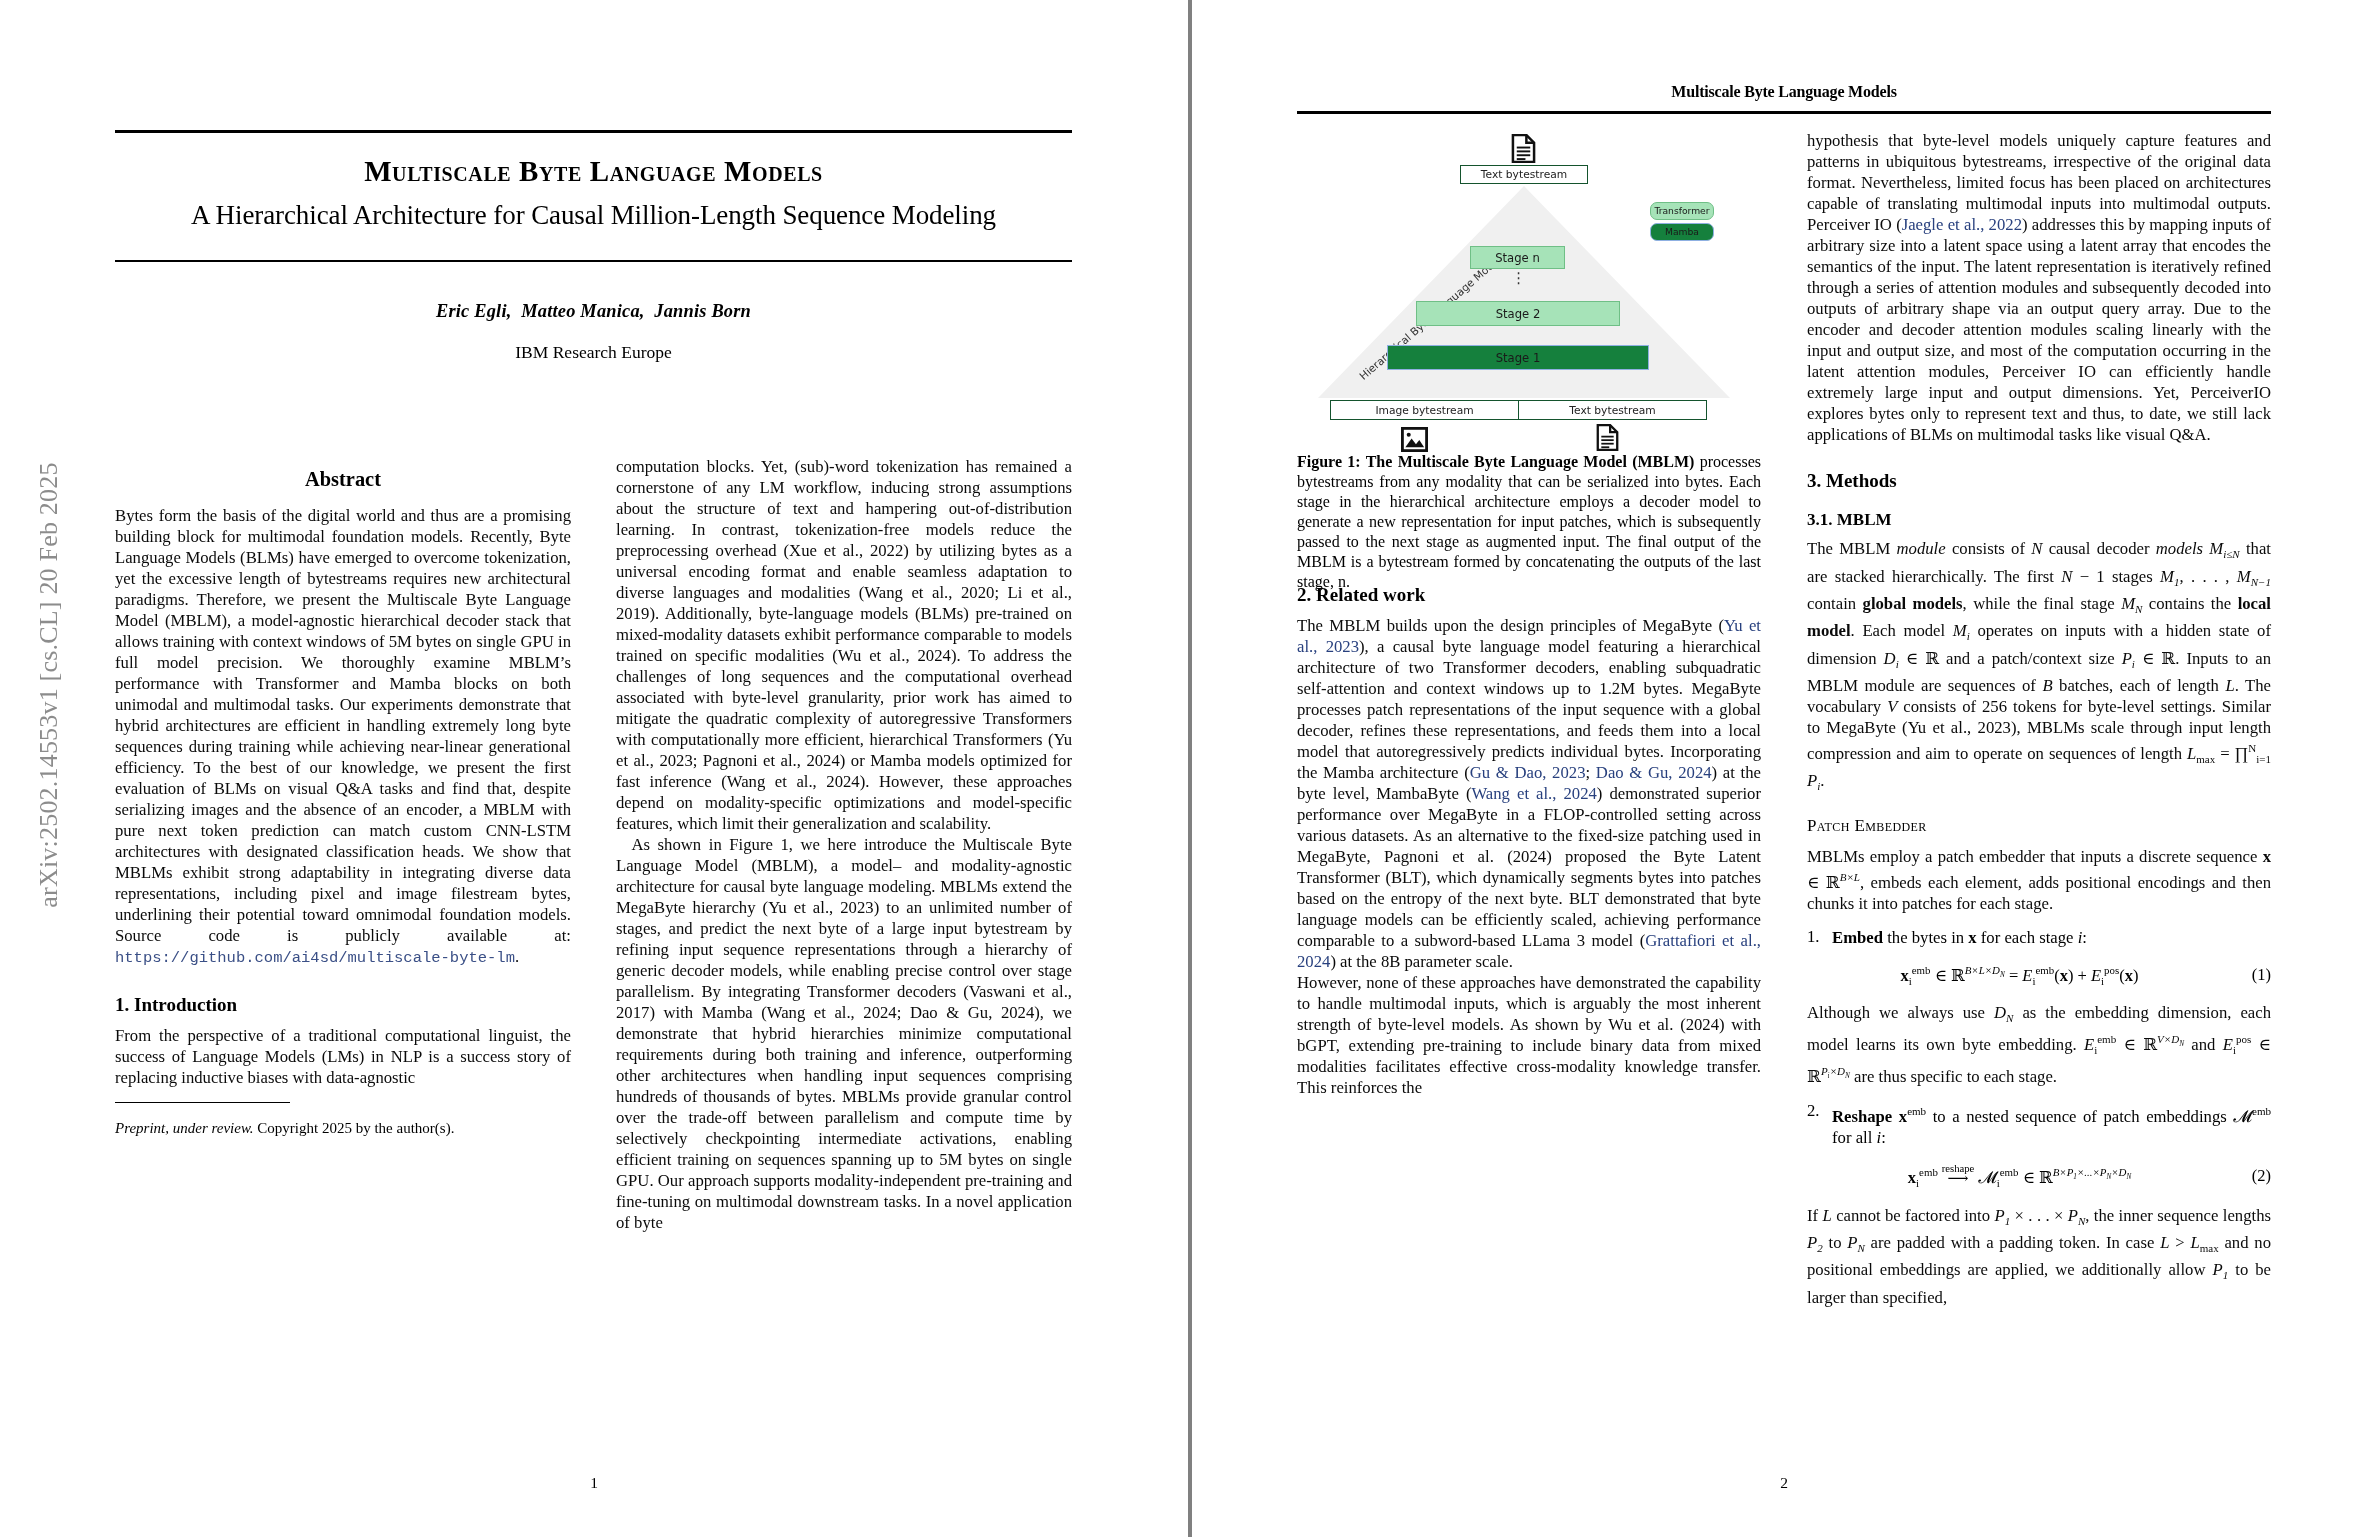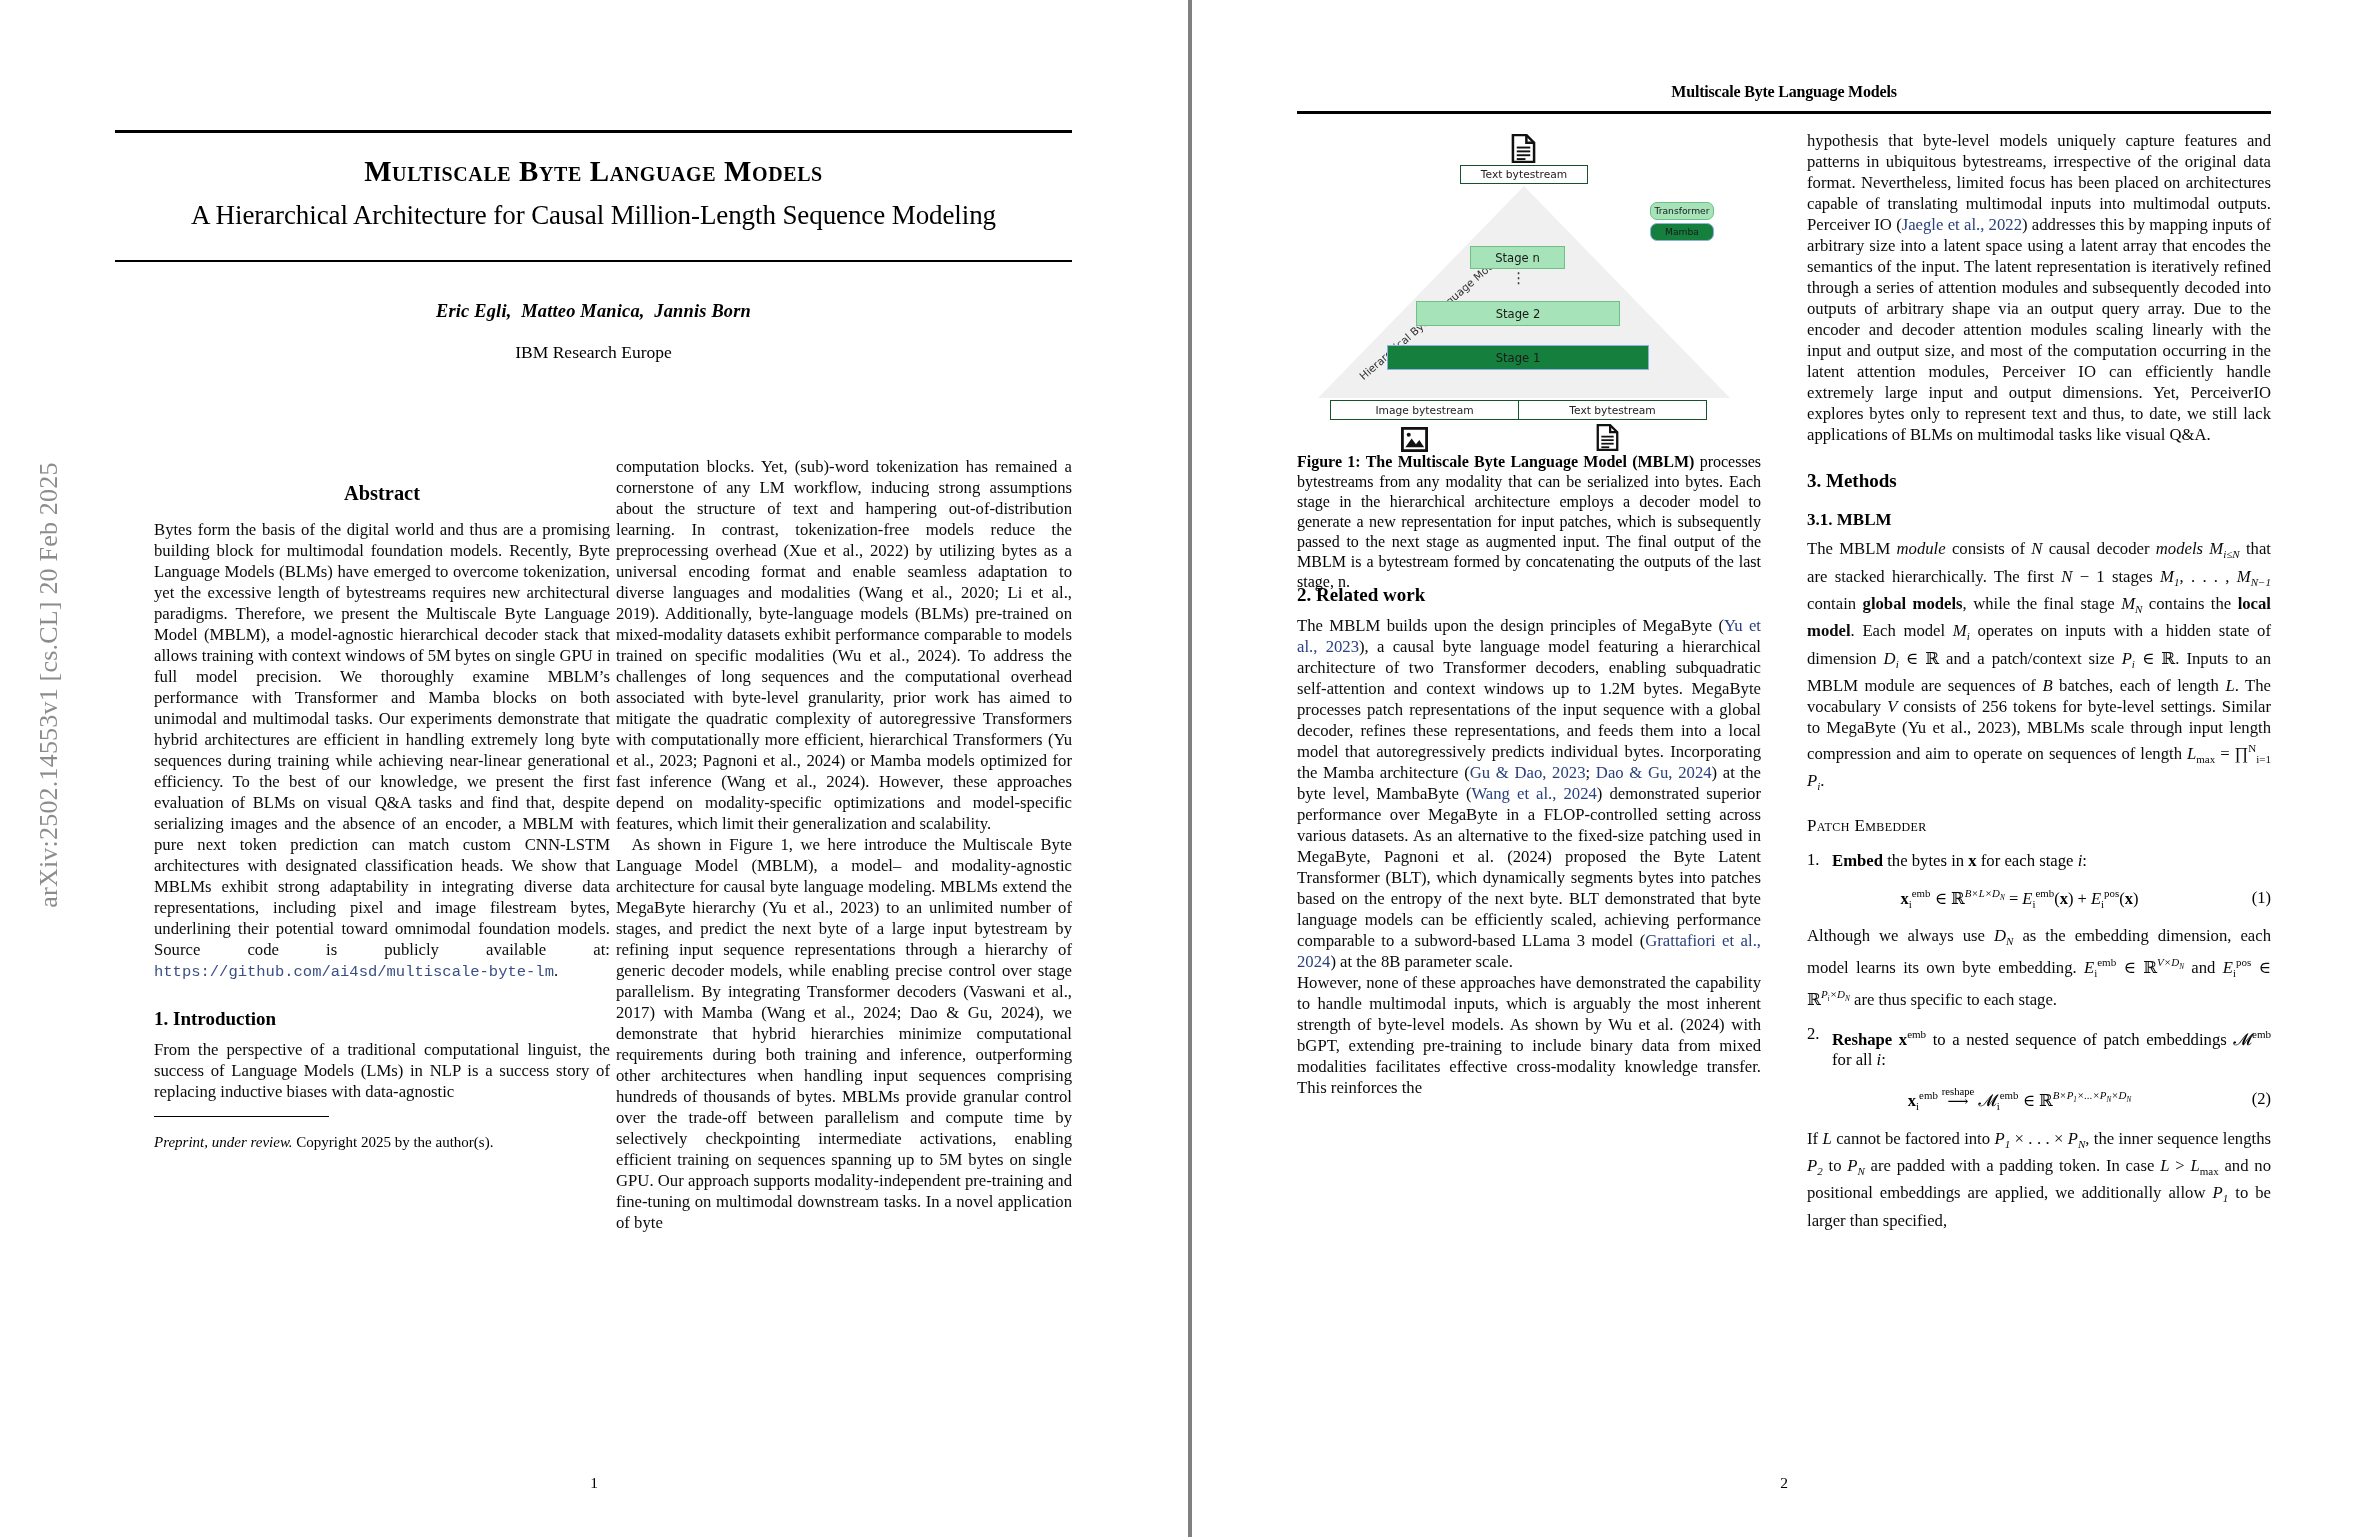--- a/index.html
+++ b/index.html
@@ -203,21 +203,21 @@
         <div class="title-line2">A Hierarchical Architecture for Causal Million-Length Sequence Modeling</div>
       </div>
 
       <div class="rule-under-title"></div>
 
       <div class="authors">
         <span>Eric Egli,</span><span class="sep"></span><span>Matteo Manica,</span><span class="sep"></span><span>Jannis Born</span>
       </div>
       <div class="affil">IBM Research Europe</div>
 
-      <div class="col p1-col-left" style="top:482px;margin-left:39px;">
+      <div class="col p1-col-left" style="top:468px;">
         <div class="abs-head">Abstract</div>
         <p class="bodytext"><span>Bytes form the basis of the digital world and thus are a promising building block for multimodal foundation models. Recently, Byte Language Models (BLMs) have emerged to overcome tokenization, yet the excessive length of bytestreams requires new architectural paradigms. Therefore, we present the Multiscale Byte Language Model (MBLM), a model-agnostic hierarchical decoder stack that allows training with context windows of 5M bytes on single GPU in full model precision. We thoroughly examine MBLM’s performance with Transformer and Mamba blocks on both unimodal and multimodal tasks. Our experiments demonstrate that hybrid architectures are efficient in handling extremely long byte sequences during training while achieving near-linear generational efficiency. To the best of our knowledge, we present the first evaluation of BLMs on visual Q&amp;A tasks and find that, despite serializing images and the absence of an encoder, a MBLM with pure next token prediction can match custom CNN-LSTM architectures with designated classification heads. We show that MBLMs exhibit strong adaptability in integrating diverse data representations, including pixel and image filestream bytes, underlining their potential toward omnimodal foundation models. Source code is publicly available at: </span><a class="url">https://github.com/ai4sd/multiscale-byte-lm</a><span>.</span></p>
 
         <div class="sec-head">1. Introduction</div>
         <p class="bodytext">From the perspective of a traditional computational linguist, the success of Language Models (LMs) in NLP is a success story of replacing inductive biases with data-agnostic</p>
 
         <div class="footsep"></div>
         <div class="footnote"><i>Preprint, under review.</i><span> Copyright 2025 by the author(s).</span></div>
       </div>
 
@@ -304,20 +304,21 @@
       <div class="col p2-col-right">
         <p class="bodytext">hypothesis that byte-level models uniquely capture features and patterns in ubiquitous bytestreams, irrespective of the original data format. Nevertheless, limited focus has been placed on architectures capable of translating multimodal inputs into multimodal outputs. Perceiver IO (<span class="cite" style="color: rgb(40, 64, 126);">Jaegle et al., 2022</span>) addresses this by mapping inputs of arbitrary size into a latent space using a latent array that encodes the semantics of the input. The latent representation is iteratively refined through a series of attention modules and subsequently decoded into outputs of arbitrary shape via an output query array. Due to the encoder and decoder attention modules scaling linearly with the input and output size, and most of the computation occurring in the latent attention modules, Perceiver IO can efficiently handle extremely large input and output dimensions. Yet, PerceiverIO explores bytes only to represent text and thus, to date, we still lack applications of BLMs on multimodal tasks like visual Q&amp;A.</p>
 
         <div class="sec-head">3. Methods</div>
         <div class="subsec-head">3.1. MBLM</div>
 
         <p class="bodytext">The MBLM <i>module</i> consists of <i class="mi">N</i> causal decoder <i>models <i class="mi">M<span class="sub">i≤N</span></i></i> that are stacked hierarchically. The first <i class="mi">N</i> − 1 stages <i class="mi">M<span class="sub">1</span></i>, . . . , <i class="mi">M<span class="sub">N−1</span></i> contain <b>global models</b>, while the final stage <i class="mi">M<span class="sub">N</span></i> contains the <b>local model</b>. Each model <i class="mi">M<span class="sub">i</span></i> operates on inputs with a hidden state of dimension <i class="mi">D<span class="sub">i</span></i> ∈ <span class="bb">ℝ</span> and a patch/context size <i class="mi">P<span class="sub">i</span></i> ∈ <span class="bb">ℝ</span>. Inputs to an MBLM module are sequences of <i class="mi">B</i> batches, each of length <i class="mi">L</i>. The vocabulary <i class="mi">V</i> consists of 256 tokens for byte-level settings. Similar to MegaByte (Yu et al., 2023), MBLMs scale through input length compression and aim to operate on sequences of length <i class="mi">L</i><span class="sub">max</span> = ∏<span class="sup">N</span><span class="sub">i=1</span> <i class="mi">P<span class="sub">i</span></i>.</p>
 
         <div class="smallcaps-head">Patch Embedder</div>
 
+        <p class="bodytext" style="text-indent:0;">MBLMs employ a patch embedder that inputs a discrete sequence <b>x</b> ∈ <span class="bb">ℝ</span><span class="sup"><i class="mi">B×L</i></span>, embeds each element, adds positional encodings and then chunks it into patches for each stage.</p>
 
         <div class="num-item">
           <div class="num-idx">1.</div>
           <div class="num-txt"><b>Embed</b> the bytes in <b>x</b> for each stage <i class="mi">i</i>:</div>
         </div>
 
         <div class="eq-row">
           <div class="eq-body"><b>x</b><span class="sub">i</span><span class="sup">emb</span> ∈ <span class="bb">ℝ</span><span class="sup"><i class="mi">B×L×D<span class="sub">N</span></i></span> = <i class="mi">E</i><span class="sub">i</span><span class="sup">emb</span>(<b>x</b>) + <i class="mi">E</i><span class="sub">i</span><span class="sup">pos</span>(<b>x</b>)</div>
           <div class="eq-num">(1)</div>
         </div>

